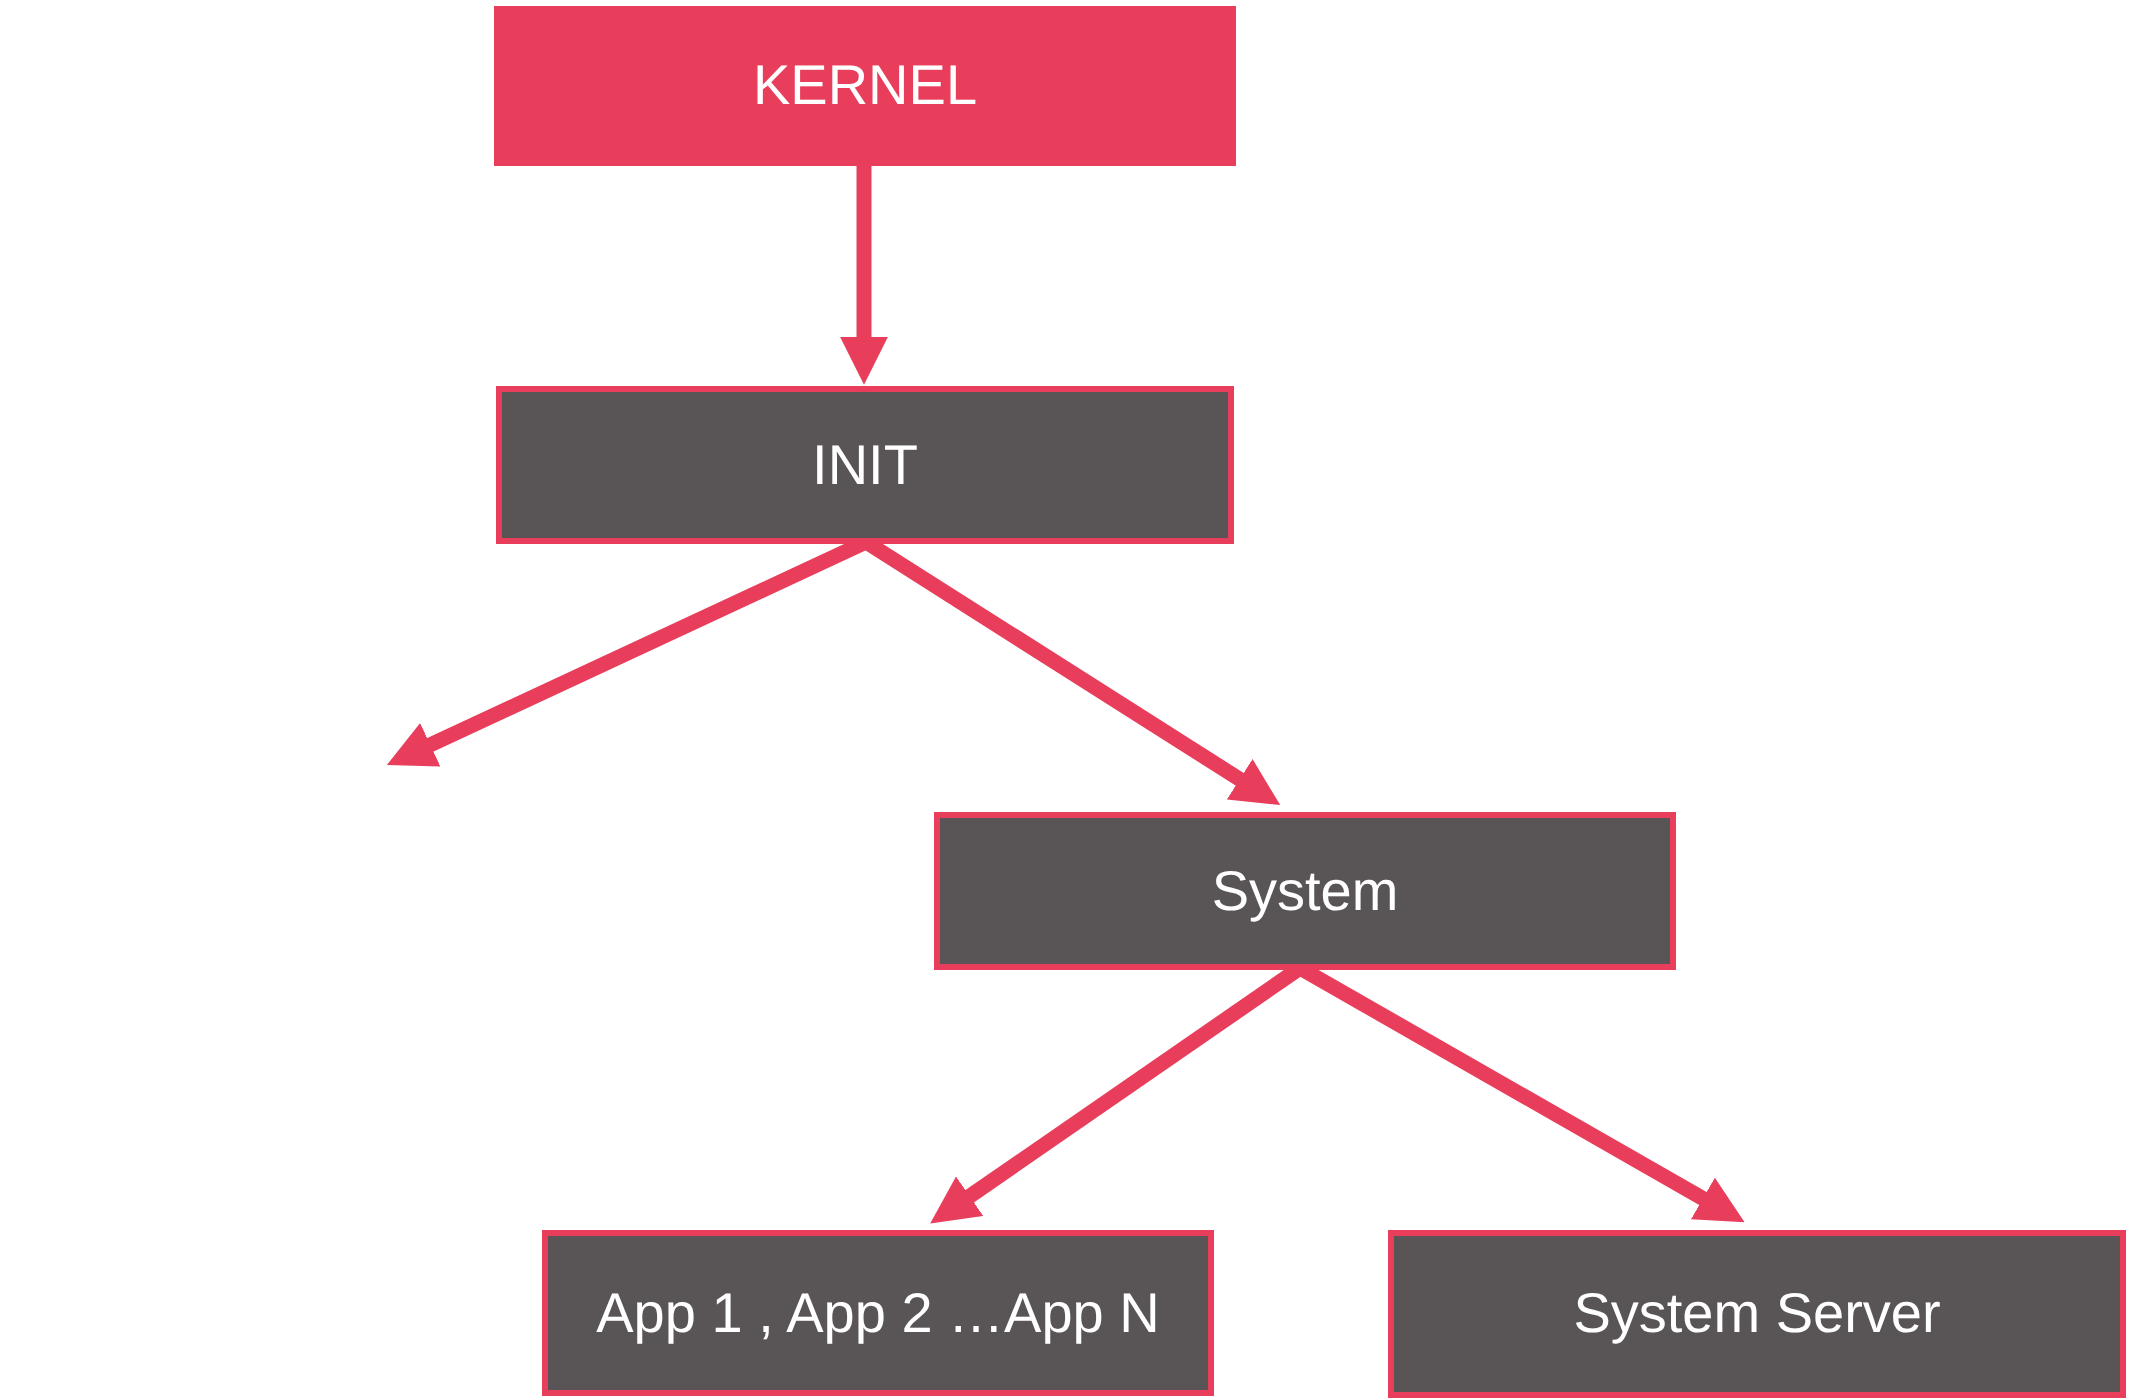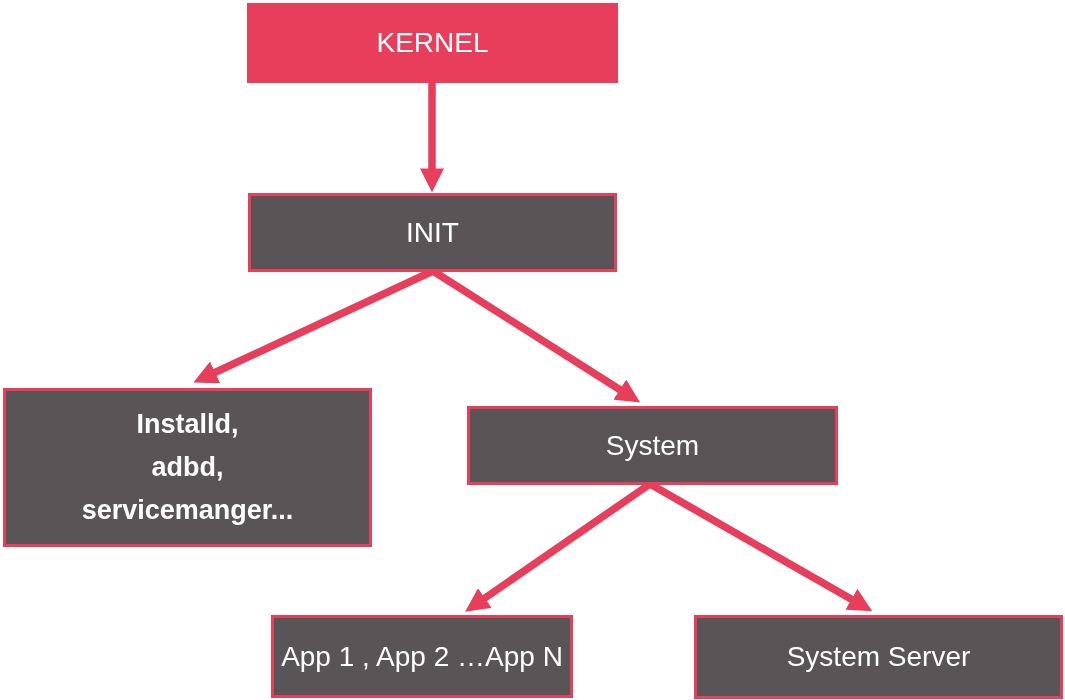--- a/index.html
+++ b/index.html
@@ -52,21 +52,21 @@
     border: none;
   }
   .node--child {
     background: var(--node-fill, #595556);
     border: 3px solid var(--accent, #e83e5c);
   }
   .node--kernel        { left: 247px; top: 3px;   width: 371px; height: 80px; }
   .node--init          { left: 248px; top: 193px; width: 369px; height: 79px; }
   .node--daemons       { left: 3px;   top: 388px; width: 369px; height: 159px; }
   .node--zygote        { left: 467px; top: 406px; width: 371px; height: 79px; }
-  .node--apps          { left: 271px; top: 615px; width: 302px; height: 83px; }
+  .node--apps          { left: 271px; top: 615px; width: 336px; height: 83px; }
   .node--system-server { left: 694px; top: 615px; width: 369px; height: 84px; }
   .node--daemons .node-label {
     font-weight: bold;
     white-space: pre-line;
     line-height: 1.6;
     font-size: 27px;
   }
   .node-label {
     display: block;
     width: 100%;
@@ -91,25 +91,20 @@
   </svg>
 
   <div class="node node--root node--kernel">
     <span class="node-label">KERNEL</span>
   </div>
 
   <div class="node node--child node--init">
     <span class="node-label">INIT</span>
   </div>
 
-  <div class="node node--child node--daemons">
-    <span class="node-label">Installd,
-adbd,
-servicemanger...</span>
-  </div>
 
   <div class="node node--child node--zygote">
     <span class="node-label">System</span>
   </div>
 
   <div class="node node--child node--apps">
     <span class="node-label">App 1 , App 2 …App N</span>
   </div>
 
   <div class="node node--child node--system-server">

